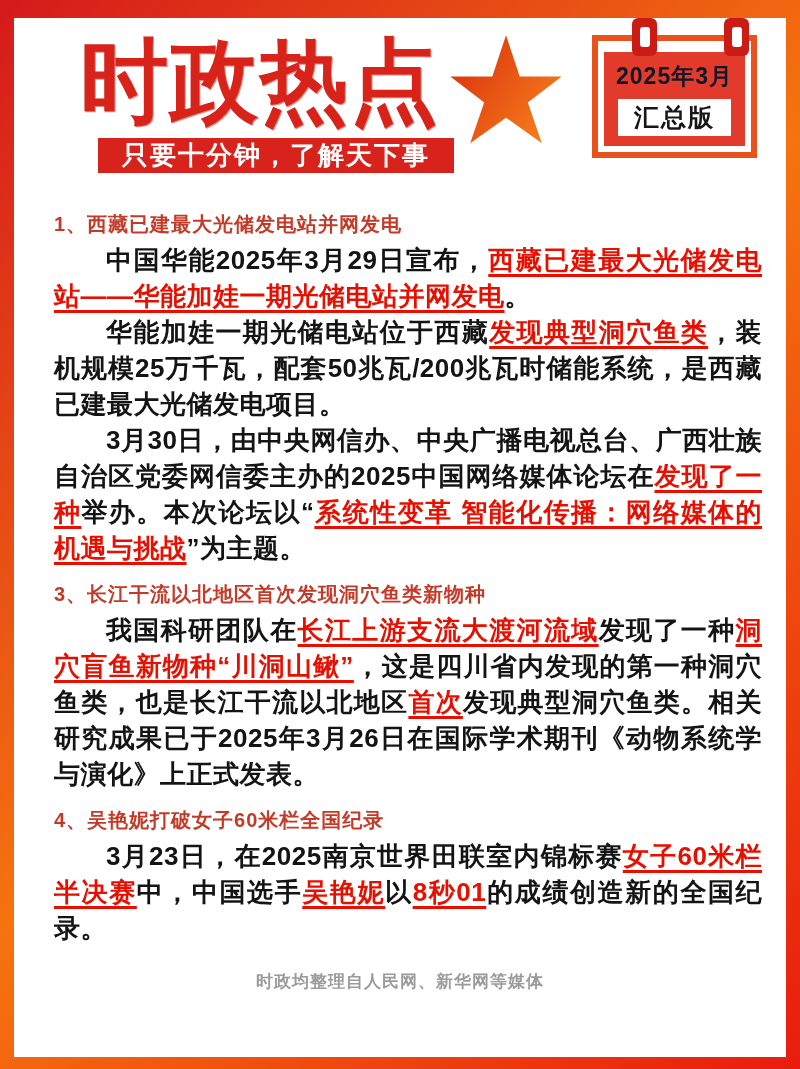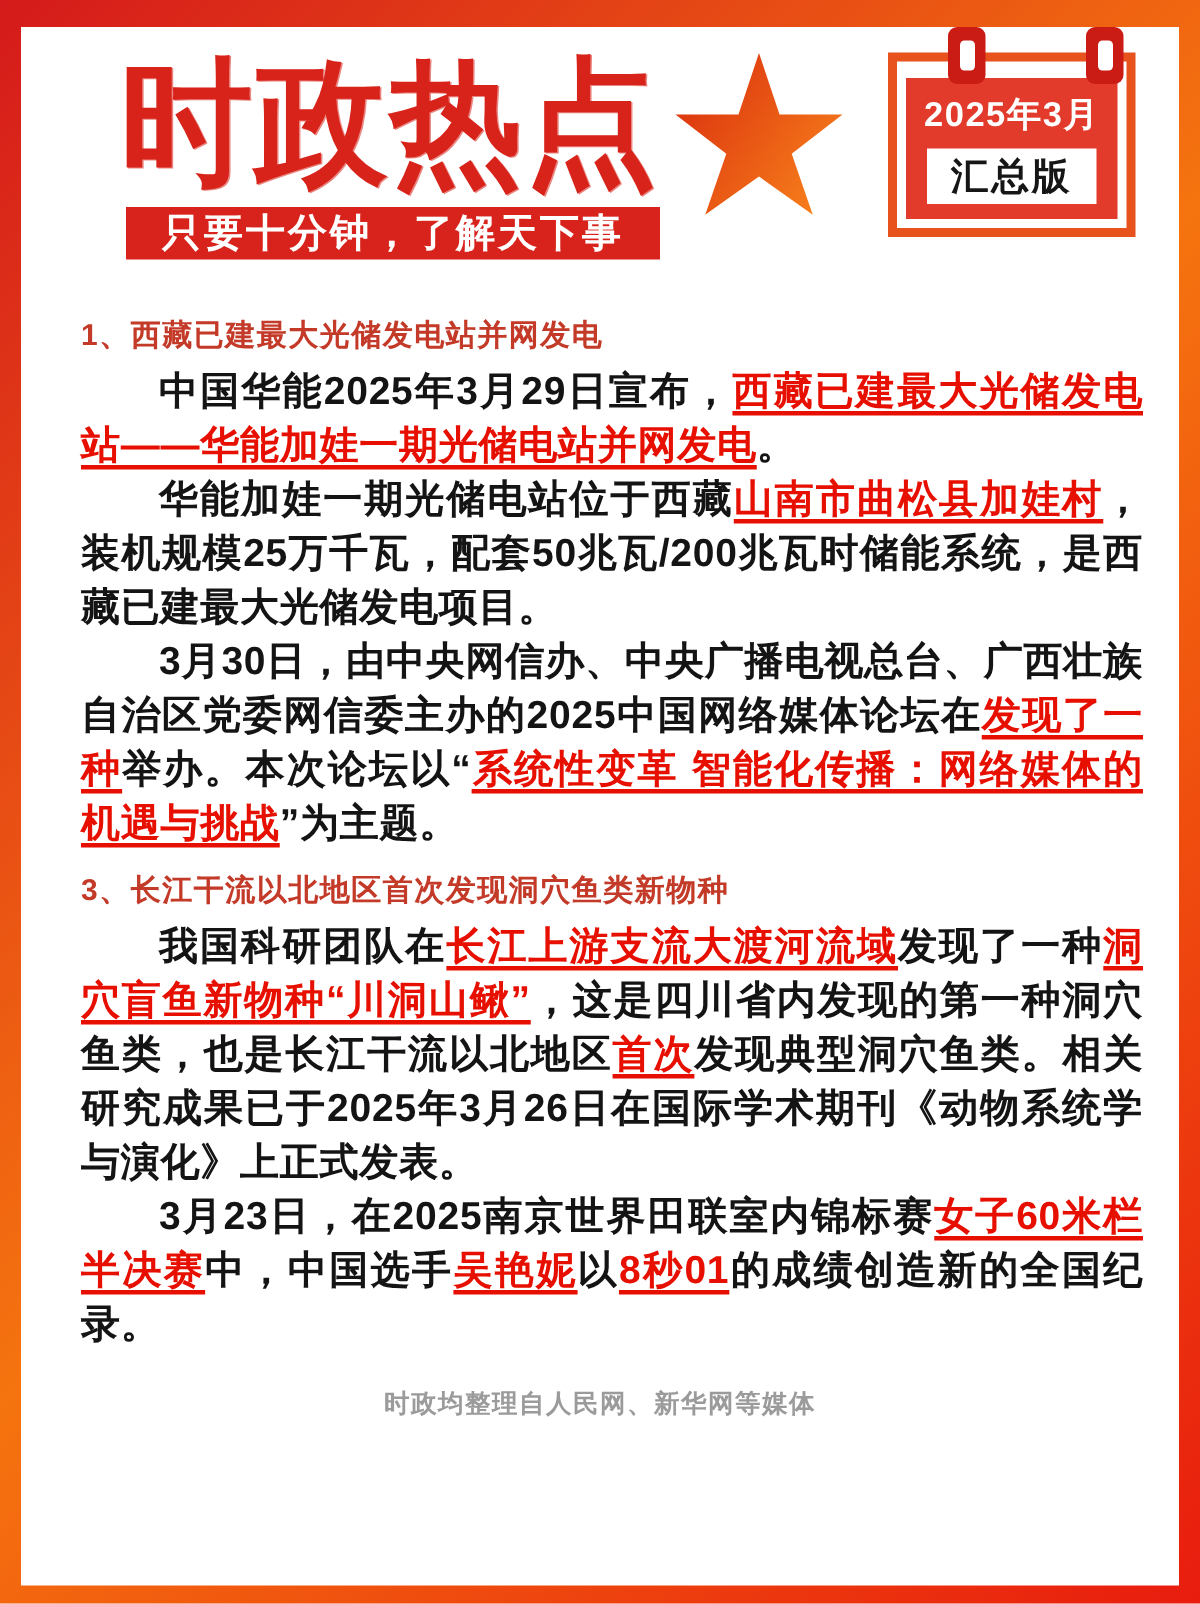--- a/index.html
+++ b/index.html
@@ -23,38 +23,38 @@
   
   .header{position:relative;height:184px;}
   .main-title{
     position:absolute;left:66px;top:18px;
     font-size:88px;font-weight:900;line-height:1.05;
     color:var(--title-red);letter-spacing:2px;
     text-shadow:1px 1px 0 rgba(216,35,26,.55);
     transform:scaleY(1.04);
   }
   .tagline-banner{
-    position:absolute;left:70px;top:120px;width:356px;height:35px;
+    position:absolute;left:84px;top:120px;width:356px;height:35px;
     background:var(--banner-bg);display:flex;align-items:center;justify-content:center;
   }
   .tagline-banner span{color:#ffffff;font-size:26px;font-weight:800;letter-spacing:2px;white-space:nowrap;}
   .star-wrap{position:absolute;left:434px;top:15px;width:116px;height:116px;}
   .star-wrap svg{width:100%;height:100%;display:block;}
   
   .calendar{position:absolute;left:578px;top:0;width:165px;height:140px;}
   .cal-card{
     position:absolute;top:17px;left:0;right:0;bottom:0;
     background:#ffffff;border:6px solid var(--calendar-border);
     padding:11px 6px 6px 6px;display:flex;
   }
   .cal-body{
     flex:1;background:var(--calendar-body);
     display:flex;flex-direction:column;align-items:center;justify-content:flex-start;
   }
-  .cal-month{color:#ffffff;font-size:23px;font-weight:800;margin-top:9px;white-space:nowrap;letter-spacing:1px;}
+  .cal-month{color:#0f172a;font-size:23px;font-weight:800;margin-top:9px;white-space:nowrap;letter-spacing:1px;}
   .cal-edition{
     background:#ffffff;margin-top:7px;padding:2px 16px;
     color:#161616;font-size:25px;font-weight:800;letter-spacing:2px;white-space:nowrap;
   }
   .cal-ring{
     position:absolute;top:0;width:25px;height:38px;
     background:var(--calendar-ring);border-radius:6px;
     display:flex;align-items:center;justify-content:center;z-index:2;
   }
   .cal-ring .slot{width:10px;height:20px;background:#ffffff;border-radius:3px;}
@@ -116,30 +116,31 @@
       <div class="cal-ring r2">
           <div class="slot"></div>
         </div>
     </div>
   </header>
 
   <main class="news-list">
       <section class="news-item">
         <h2 class="item-heading">1、西藏已建最大光储发电站并网发电</h2>
         <p><span>中国华能2025年3月29日宣布，</span><span class="hl">西藏已建最大光储发电站——华能加娃一期光储电站并网发电</span><span>。</span></p>
-        <p><span>华能加娃一期光储电站位于西藏</span><span class="hl">山南市曲松县加娃村</span><span>，装机规模25万千瓦，配套50兆瓦/200兆瓦时储能系统，是西藏已建最大光储发电项目。</span></p>
+        <p><span>华能加娃一期光储电站位于西藏</span><span class="hl">发现典型洞穴鱼类</span><span>，装机规模25万千瓦，配套50兆瓦/200兆瓦时储能系统，是西藏已建最大光储发电项目。</span></p>
       </section>
       <section class="news-item">
         <p><span>3月30日，由中央网信办、中央广播电视总台、广西壮族自治区党委网信委主办的2025中国网络媒体论坛在</span><span class="hl">发现了一种</span><span>举办。本次论坛以“</span><span class="hl">系统性变革 智能化传播：网络媒体的机遇与挑战</span><span>”为主题。</span></p>
       </section>
       <section class="news-item">
         <h2 class="item-heading">3、长江干流以北地区首次发现洞穴鱼类新物种</h2>
         <p><span>我国科研团队在</span><span class="hl">长江上游支流大渡河流域</span><span>发现了一种</span><span class="hl">洞穴盲鱼新物种“川洞山鳅”</span><span>，这是四川省内发现的第一种洞穴鱼类，也是长江干流以北地区</span><span class="hl">首次</span><span>发现典型洞穴鱼类。相关研究成果已于2025年3月26日在国际学术期刊《动物系统学与演化》上正式发表。</span></p>
       </section>
       <section class="news-item">
+        <h2 class="item-heading">4、吴艳妮打破女子60米栏全国纪录</h2>
         <p><span>3月23日，在2025南京世界田联室内锦标赛</span><span class="hl">女子60米栏半决赛</span><span>中，中国选手</span><span class="hl">吴艳妮</span><span>以</span><span class="hl">8秒01</span><span>的成绩创造新的全国纪录。</span></p>
       </section>
     </main>
 
   <footer class="footer">
     <div class="source">时政均整理自人民网、新华网等媒体</div>
 
   </footer>
 
 </div>

